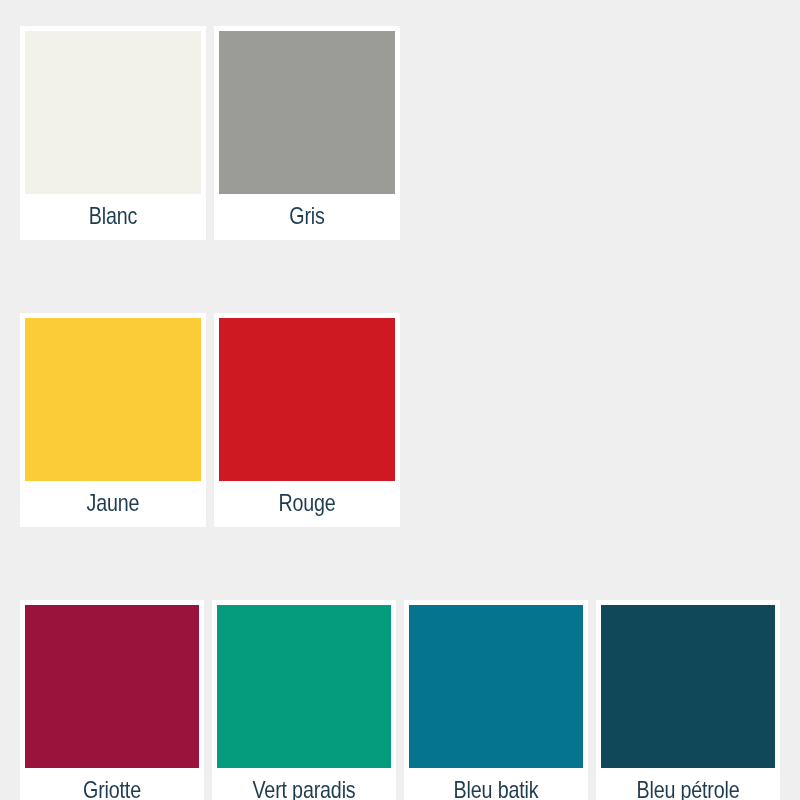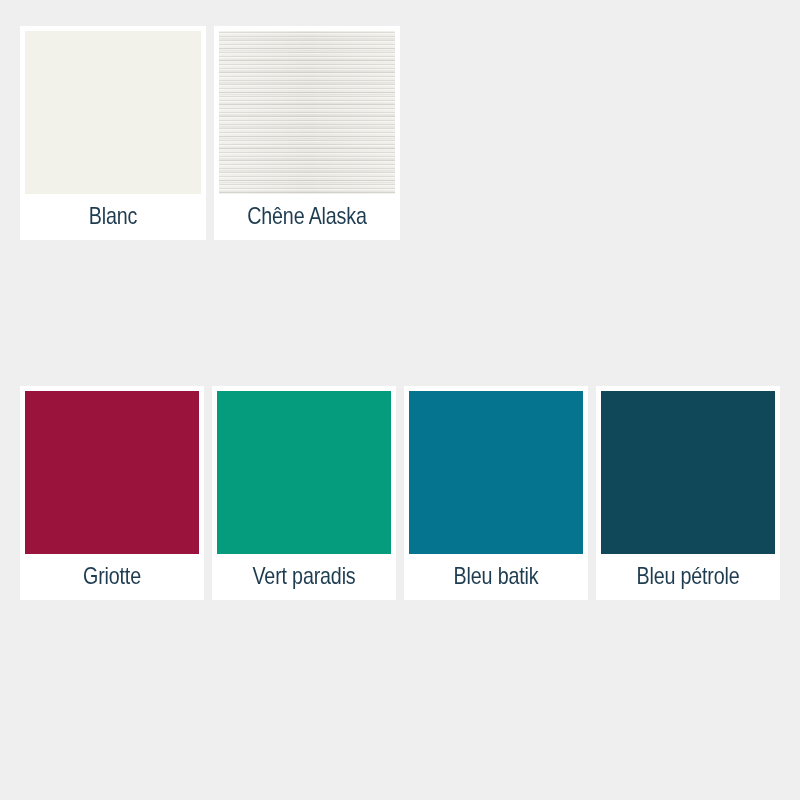--- a/index.html
+++ b/index.html
@@ -135,25 +135,33 @@
 </head>
 <body>
 
 <div class="palette-grid">
     <div class="swatch-row">
       <div class="swatch-card">
         <div class="swatch-tile" style="background-color: rgb(242, 242, 234);"></div>
         <div class="swatch-label">Blanc</div>
       </div>
       <div class="swatch-card">
-        <div class="swatch-tile tex-oak-alaska" style="background-color: rgb(232, 231, 224);"></div>
-        <div class="swatch-label">Chêne Alaska</div>
+        <div class="swatch-tile" style="background-color: rgb(155, 155, 152);"></div>
+        <div class="swatch-label">Gris</div>
       </div>
     </div>
     <div class="swatch-row">
+      <div class="swatch-card">
+        <div class="swatch-tile" style="background-color: rgb(251, 203, 56);"></div>
+        <div class="swatch-label">Jaune</div>
+      </div>
+      <div class="swatch-card">
+        <div class="swatch-tile" style="background-color: rgb(206, 24, 34);"></div>
+        <div class="swatch-label">Rouge</div>
+      </div>
     </div>
     <div class="swatch-row">
       <div class="swatch-card">
         <div class="swatch-tile" style="background-color: rgb(154, 19, 60);"></div>
         <div class="swatch-label">Griotte</div>
       </div>
       <div class="swatch-card">
         <div class="swatch-tile" style="background-color: rgb(5, 155, 125);"></div>
         <div class="swatch-label">Vert paradis</div>
       </div>

